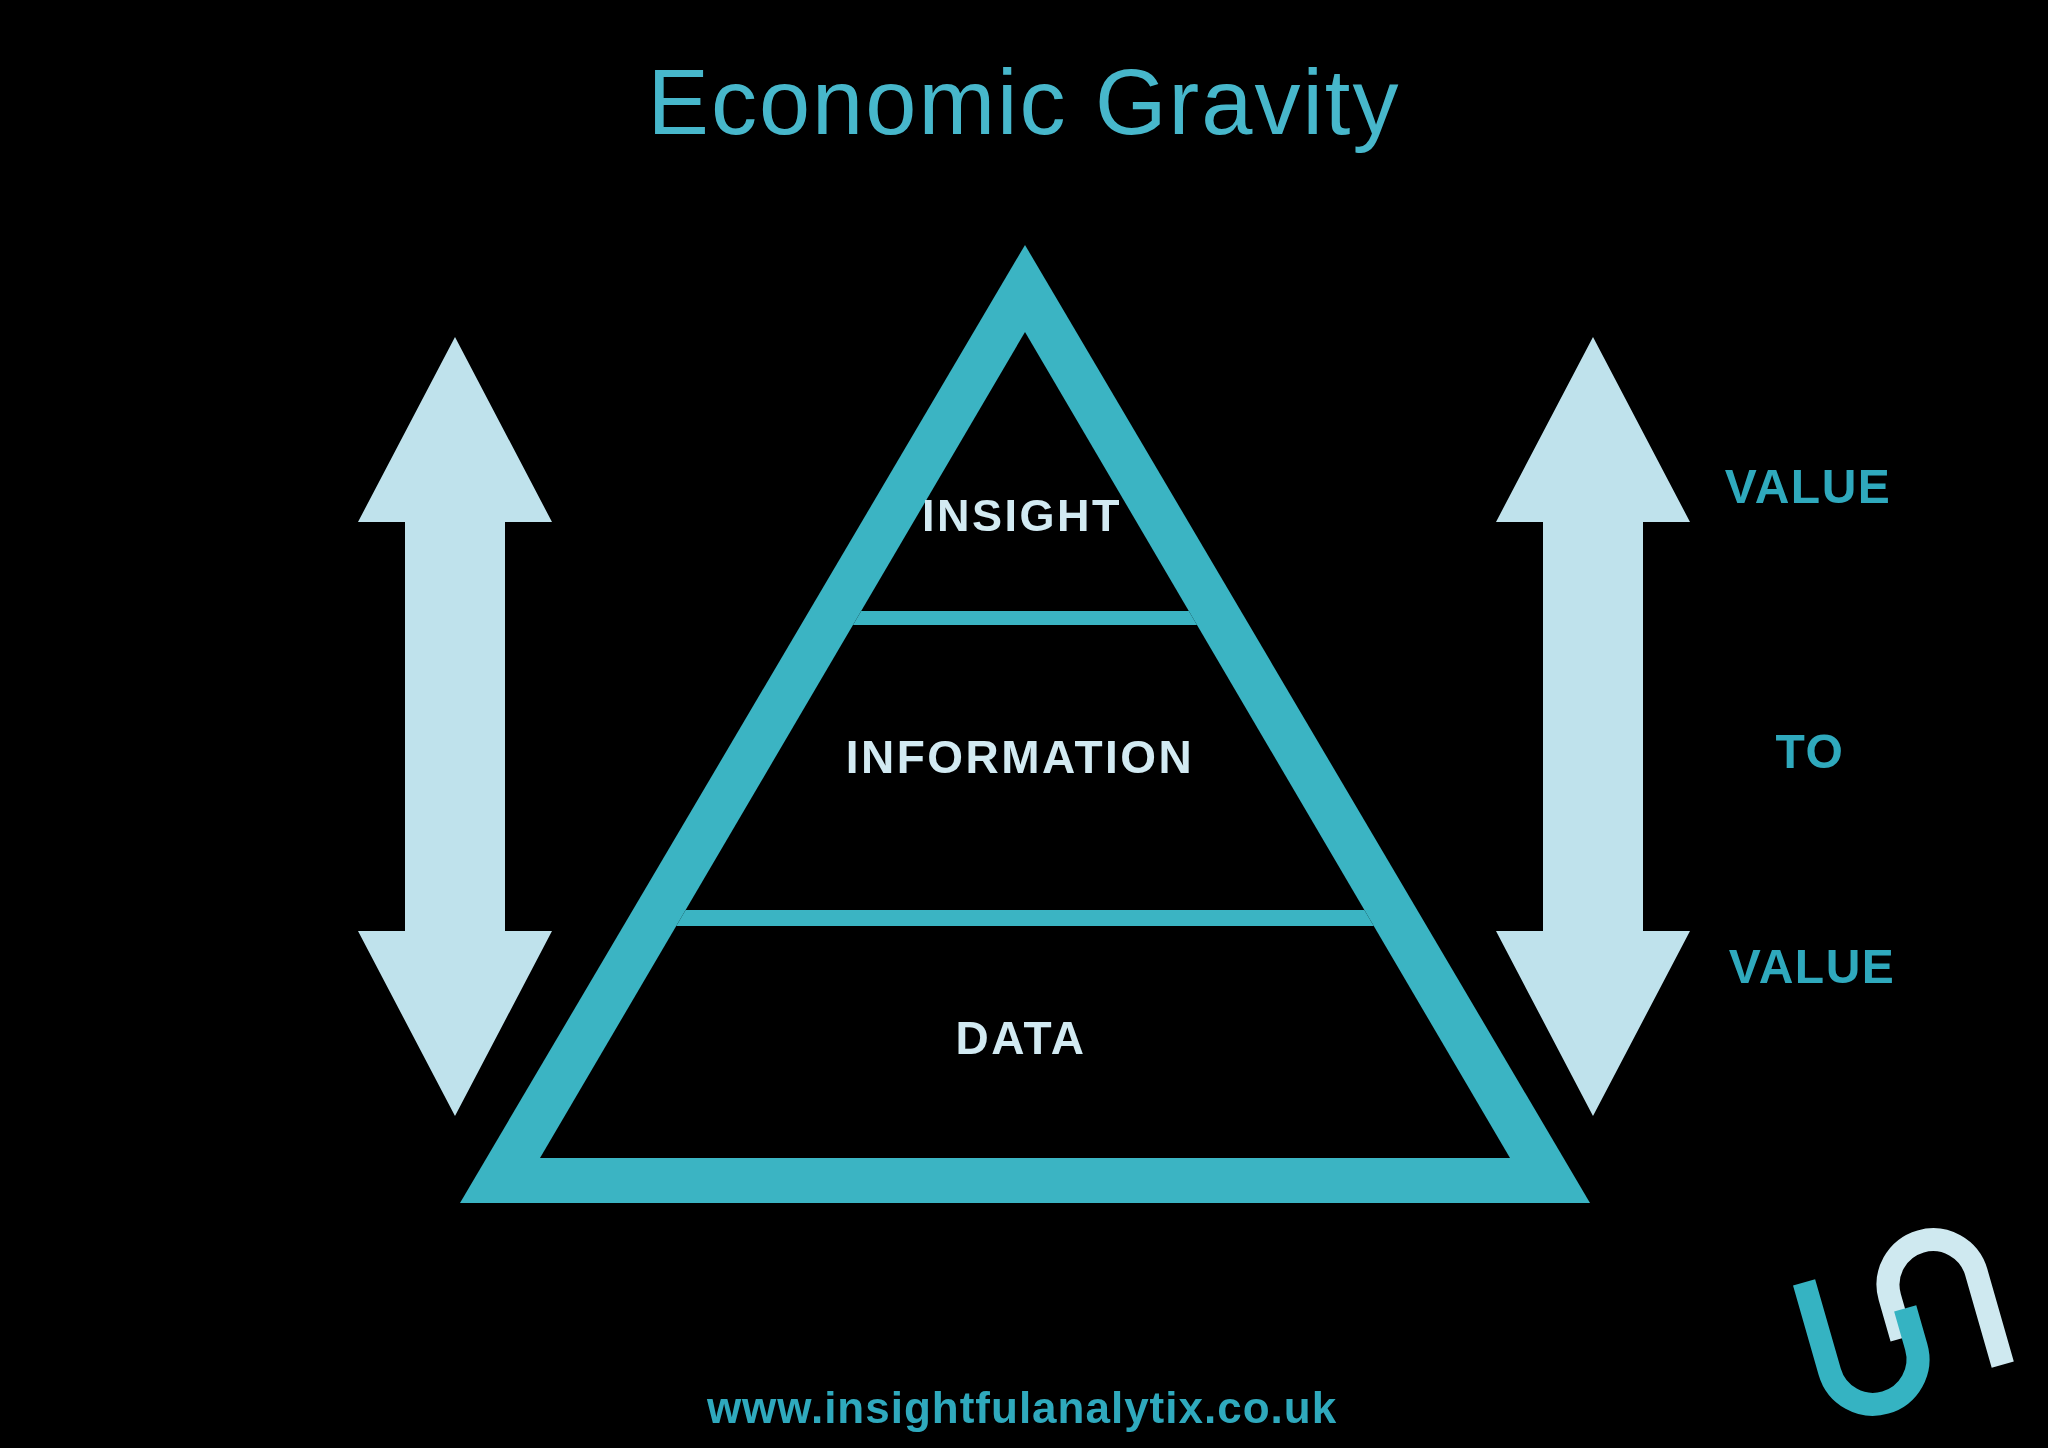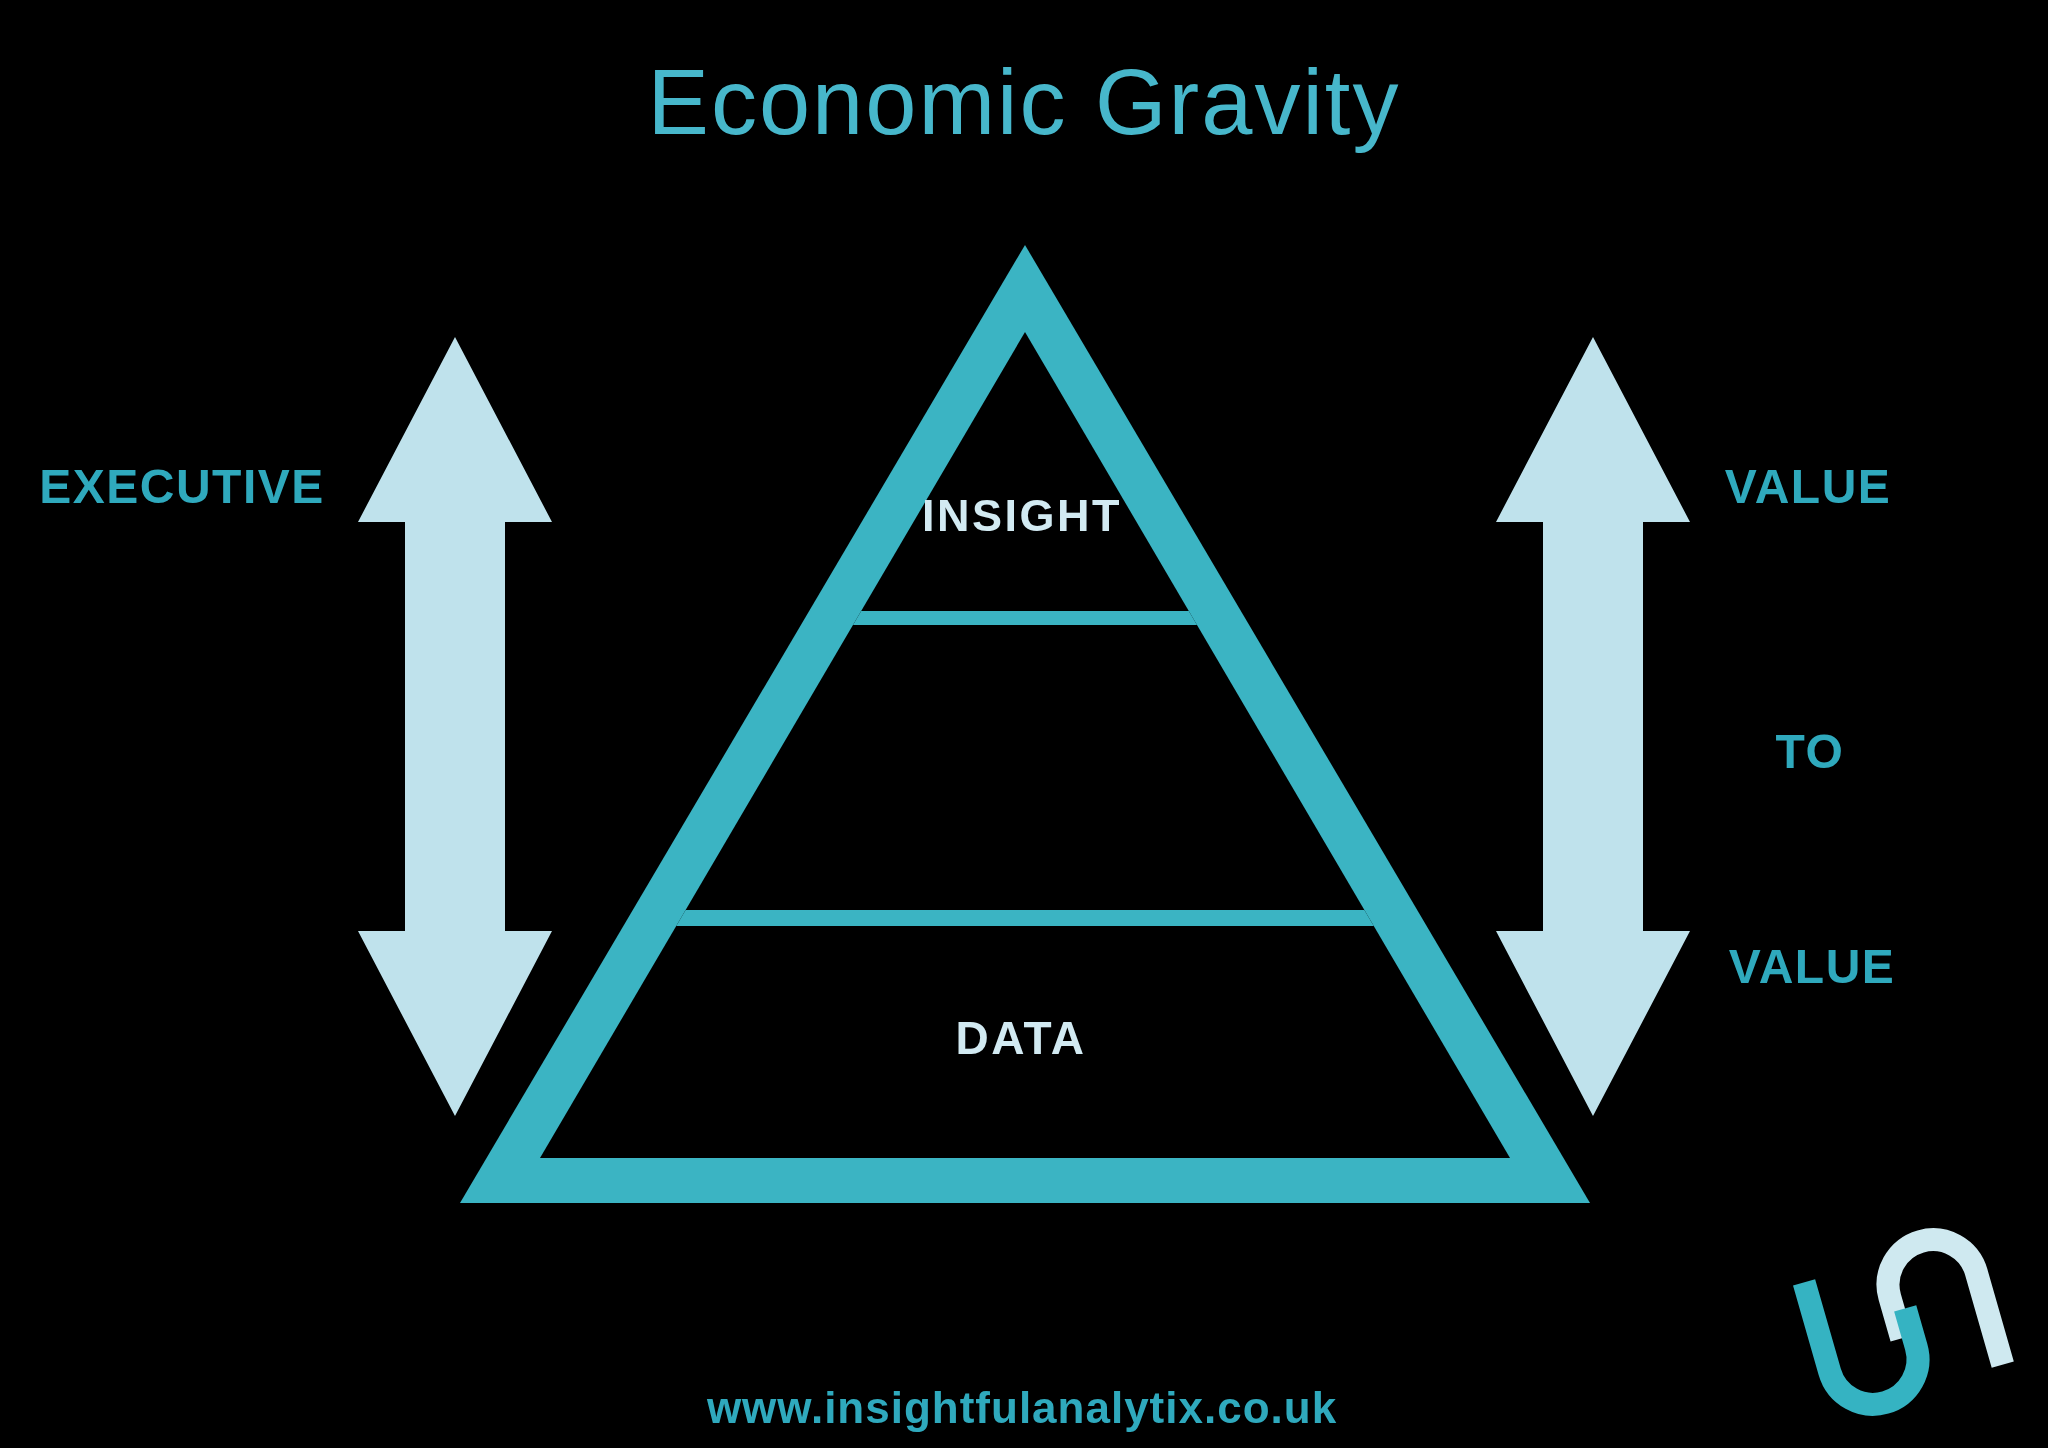--- a/index.html
+++ b/index.html
@@ -71,23 +71,23 @@
 
     <g>
       <path d="M -45 25 L -45 -18 A 45 45 0 0 1 45 -18 L 45 78" transform="translate(1938,1302) rotate(-16)" fill="none" stroke="#cfe9f0" stroke-width="23"></path>
       <path d="M -45 -75 L -45 18 A 45 45 0 0 0 45 18 L 45 -22" transform="translate(1868,1342) rotate(-16)" fill="none" stroke="#35b3c2" stroke-width="23"></path>
     </g>
   </svg>
 
   <div class="txt page-title">Economic Gravity</div>
 
   <div class="txt layer-label" style="left:1022px;top:515px;font-size:45px;">INSIGHT</div>
+  <div class="txt layer-label" style="left:1020px;top:757px;">INFORMATION</div>
   <div class="txt layer-label" style="left:1021px;top:1038px;">DATA</div>
 
-  <div class="txt side-label" style="left:182px;top:487px;">EXECUTIVE</div>
 
   <div class="txt side-label" style="left:1808px;top:487px;">VALUE</div>
   <div class="txt side-label" style="left:1810px;top:752px;">TO</div>
   <div class="txt side-label" style="left:1812px;top:967px;">VALUE</div>
 
   <div class="txt website">www.insightfulanalytix.co.uk</div>
 
 </div>
 
 </body></html>

